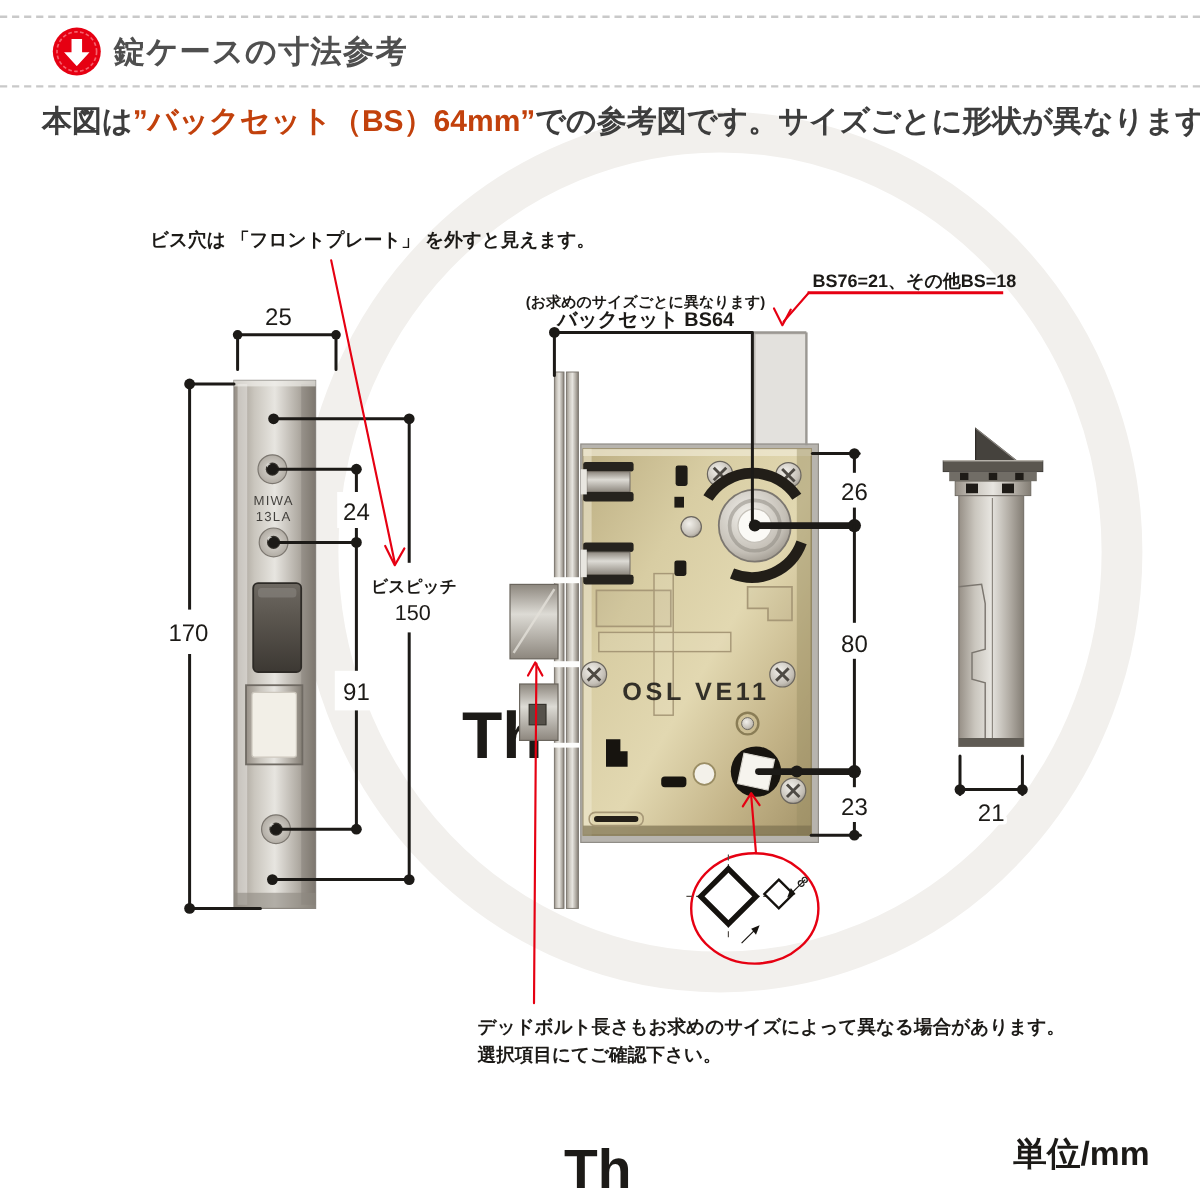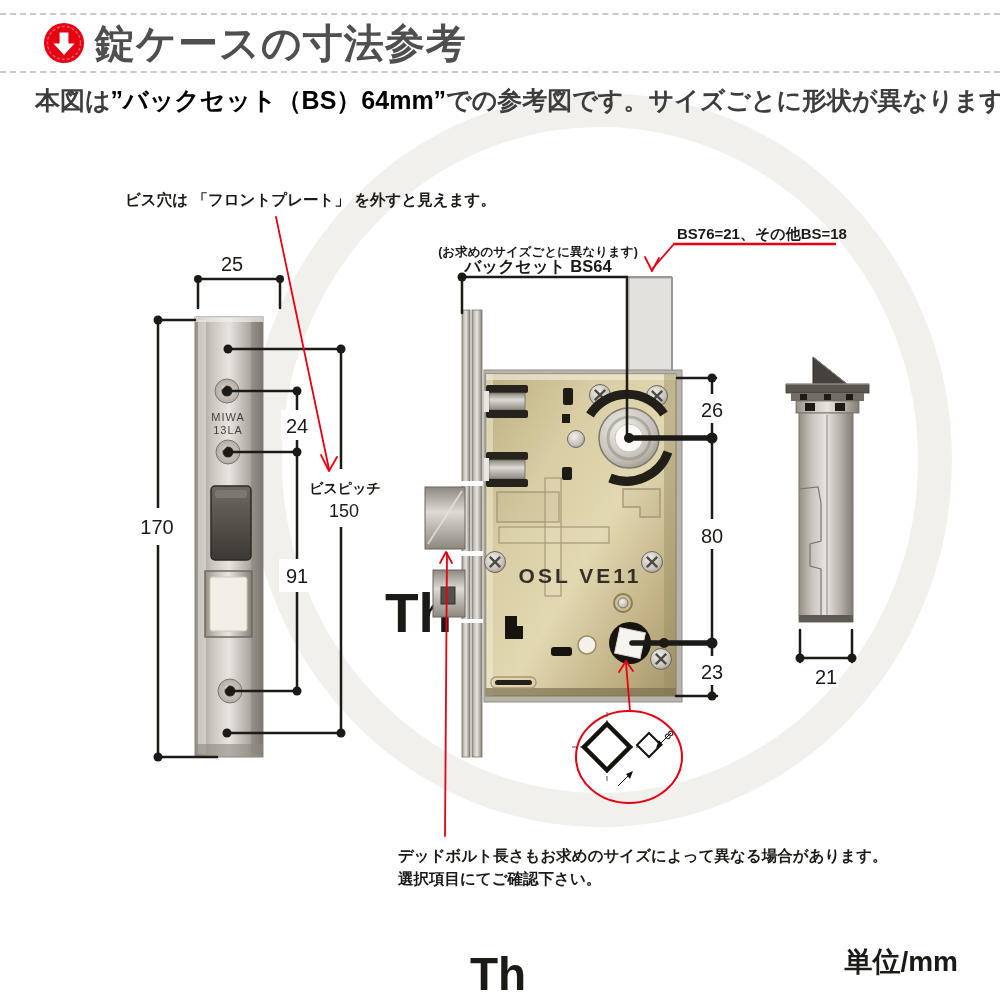--- a/index.html
+++ b/index.html
@@ -1,23 +1,23 @@
 <!DOCTYPE html>
 <html><head>
 <meta charset="utf-8">
 <style>
   html,body{margin:0;padding:0;background:#ffffff;}
   #stage{position:relative;width:1000px;height:1000px;background:#fff;overflow:hidden;
          font-family:"Liberation Sans","DejaVu Sans",sans-serif;}
   #headerband{position:absolute;left:0;top:13px;width:1000px;height:60px;
     border-top:2px dashed #c9c9c9;border-bottom:2px dashed #c9c9c9;
     display:flex;align-items:center;box-sizing:border-box;padding-left:42px;gap:9px;}
-  #title{font-size:40px;font-weight:bold;color:#4f4f4f;letter-spacing:1px;white-space:nowrap;}
+  #title{font-size:26px;font-weight:bold;color:#4f4f4f;letter-spacing:1px;white-space:nowrap;}
   #subtitle{position:absolute;left:35px;top:84px;font-size:25px;font-weight:600;color:#3d3d3d;white-space:nowrap;}
-  #subtitle .red{color:#000000;}
+  #subtitle .red{color:#c2410c;}
   #diagram{position:absolute;left:0;top:0;}
   svg text{font-family:"Liberation Sans","DejaVu Sans",sans-serif;fill:#1c1a17;}
   .halo{paint-order:stroke;stroke:#ffffff;stroke-width:6px;stroke-linejoin:round;}
   .dim{stroke:#1c1a17;stroke-width:2.5;fill:none;stroke-linecap:round;}
   .dimthick{stroke:#1c1a17;stroke-width:5.5;fill:none;stroke-linecap:round;}
   .dot{fill:#1c1a17;stroke:none;}
   .red-line{stroke:#e60012;stroke-width:1.8;fill:none;stroke-linecap:round;stroke-linejoin:round;}
   .note{font-size:15.5px;font-weight:bold;}
   .num{font-size:20px;}
   .bg{fill:#ffffff;stroke:none;}

